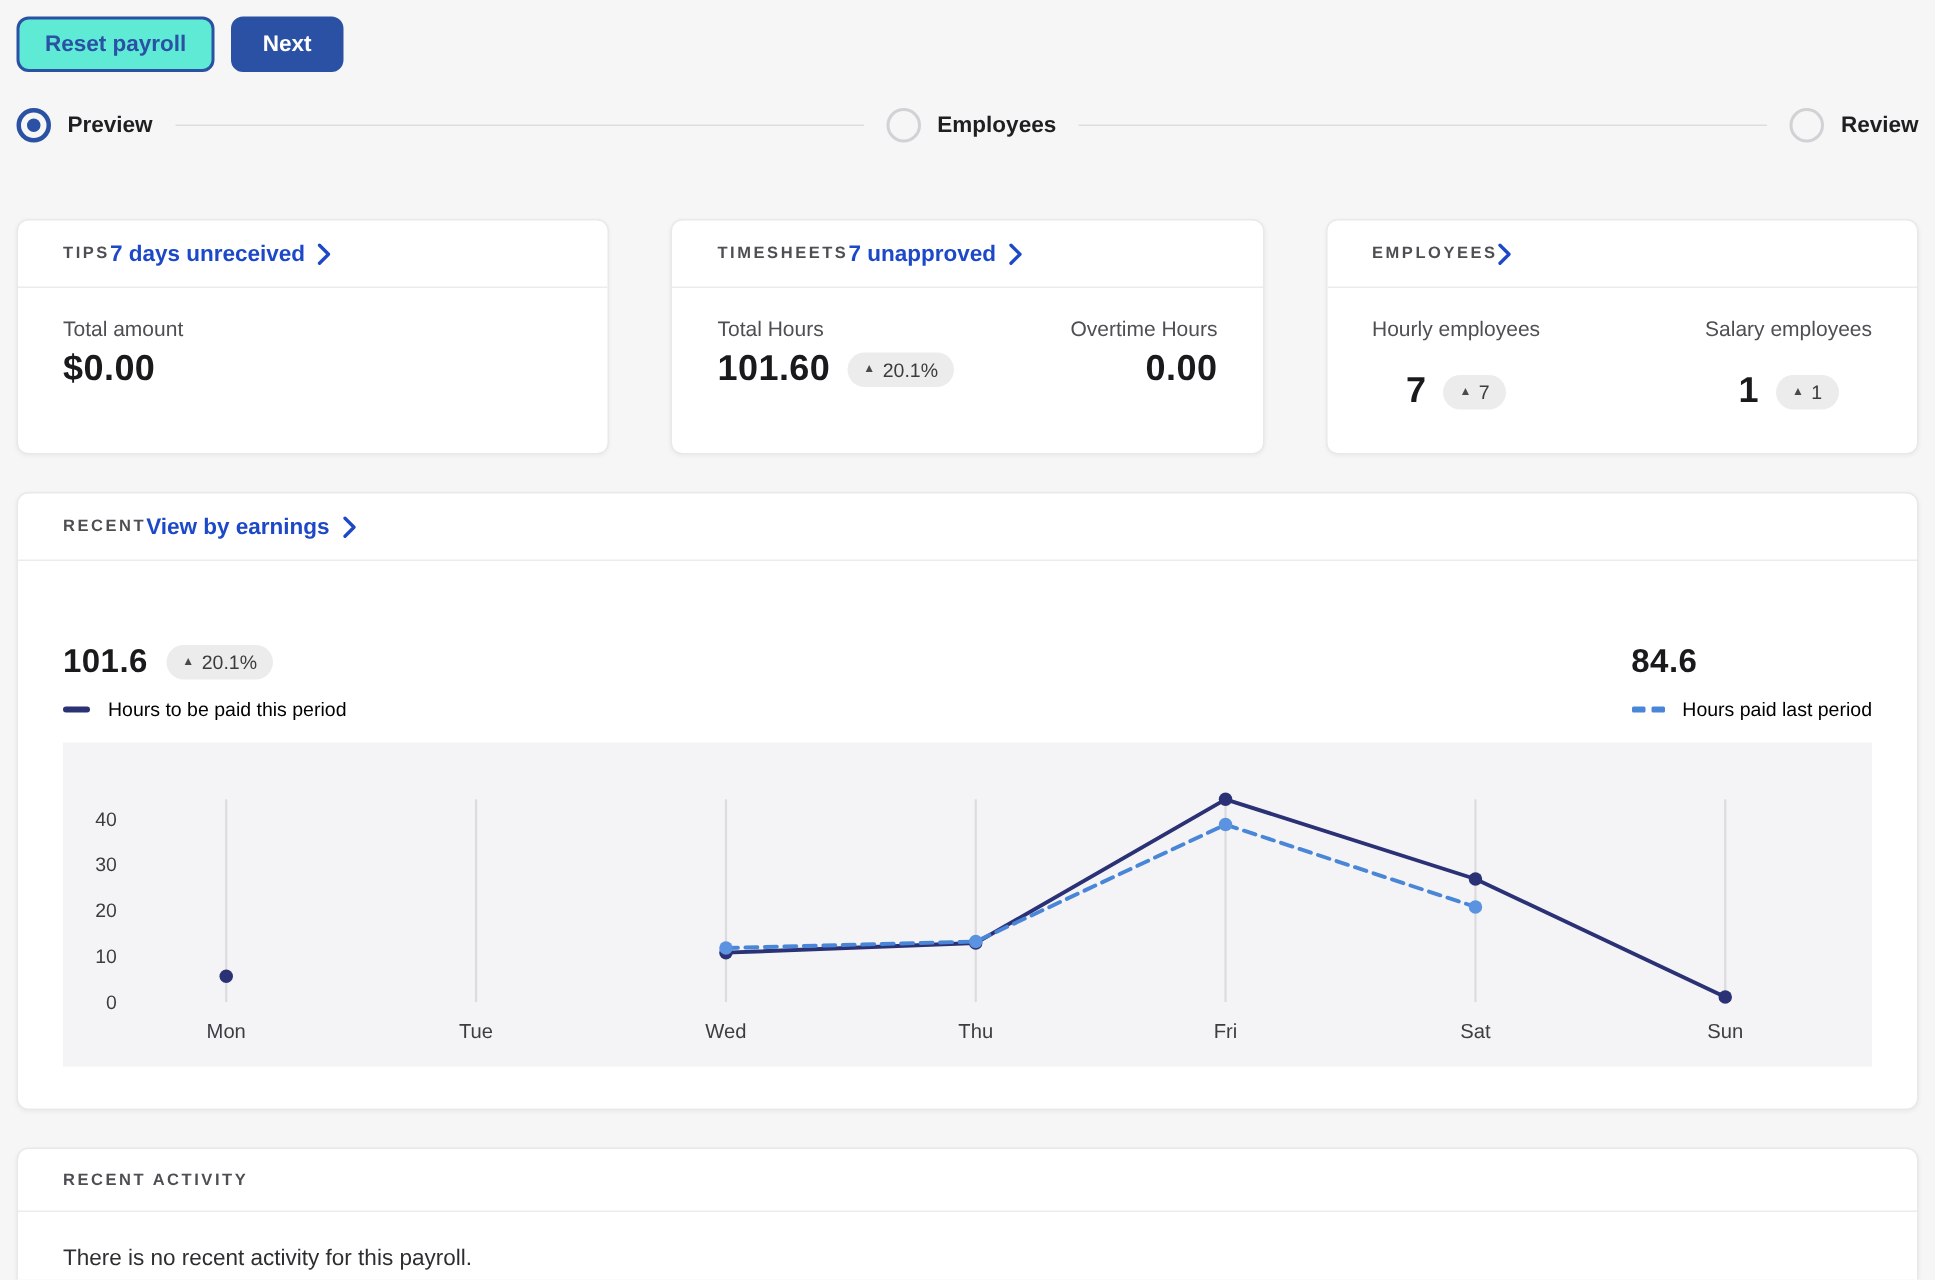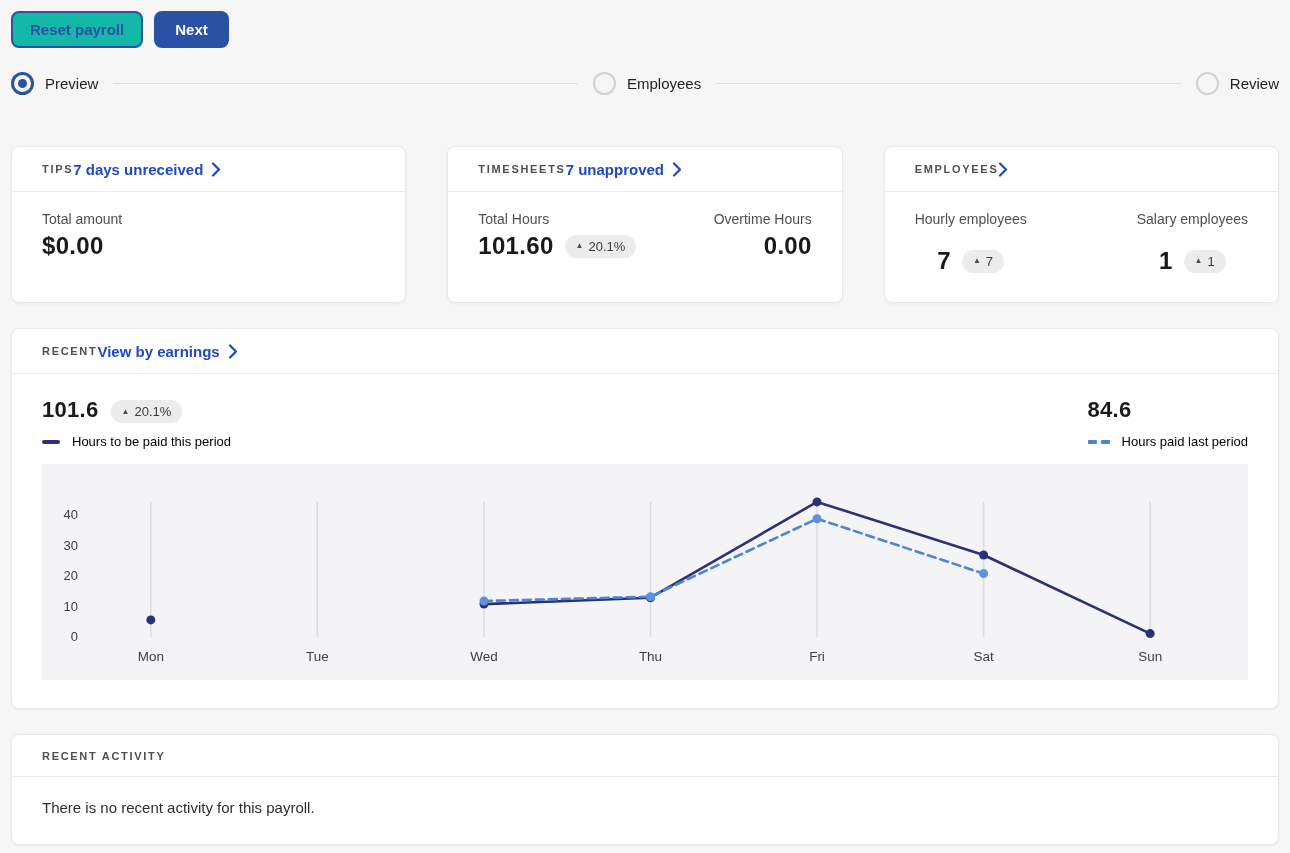--- a/index.html
+++ b/index.html
@@ -17,34 +17,34 @@
   .date-range { font-size: 13px; color: #4b4b50; margin-bottom: 5px; }
   .title-row { display: flex; align-items: center; gap: 13px; }
   .page-title { font-size: 21px; font-weight: 800; margin: 0; letter-spacing: .2px; color:#141416; }
   .due-badge {
     background: var(--due-bg); color: var(--due-text);
     font-size: 12px; font-weight: 700; letter-spacing: .9px;
     padding: 5px 11px; border-radius: 3px;
   }
   .topbar-actions { display: flex; gap: 11px; padding-top: 2px; }
   .btn { font-family: inherit; font-size: 15px; font-weight: 700; border-radius: 8px; padding: 8px 17px; cursor: pointer; }
-  .btn-outline { background: #14b8a6; color: var(--accent); border: 2px solid var(--accent); }
+  .btn-outline { background: #5eead4; color: var(--accent); border: 2px solid var(--accent); }
   .btn-primary { background: var(--accent); color: #fff; border: 2px solid var(--accent); padding: 8px 19px; }
 
   
   .stepper { display: flex; align-items: center; margin-top: 24px; }
   .step { display: flex; align-items: center; gap: 11px; }
   .step-circle {
     width: 23px; height: 23px; border-radius: 50%;
     border: 2px solid #d2d2d6; display: flex; align-items: center; justify-content: center;
     background: transparent; flex: none;
   }
   .step-circle.active { border: 3px solid var(--accent); }
   .step-dot { width: 9px; height: 9px; border-radius: 50%; background: var(--accent); }
-  .step-label { font-size: 15px; font-weight: 400; color: #1f1f22; white-space: nowrap; }
+  .step-label { font-size: 15px; font-weight: 700; color: #1f1f22; white-space: nowrap; }
   .step-line { flex: 1; height: 1px; background: #dddde0; margin: 0 15px; }
 
   
   .cards-row { display: grid; grid-template-columns: repeat(3, 1fr); gap: 41px; margin-top: 51px; }
   .card {
     background: #fff; border: 1px solid #e9e9eb; border-radius: 8px;
     box-shadow: 0 1px 3px rgba(0,0,0,.05);
   }
   .card-header {
     display: flex; justify-content: flex-start; align-items: center;
@@ -66,21 +66,21 @@
     background: var(--pill-bg); border-radius: 13px; padding: 4px 11px;
     font-size: 13px; color: #3c3c3f; display: inline-flex; align-items: center; gap: 5px;
   }
   .pill .tri { font-size: 8px; color: #4a4a4d; line-height: 1; }
   .emp-col { display: inline-flex; flex-direction: column; align-items: center; gap: 4px; }
   .emp-col .metric-label { margin-bottom: 16px; }
 
   
   .hours-card { margin-top: 25px; }
   .hours-top { display: flex; justify-content: space-between; align-items: flex-start; padding: 23px 30px 0; }
-  .hours-value-row { display: flex; align-items: flex-end; gap: 12px; }
+  .hours-value-row { display: flex; align-items: center; gap: 12px; margin-top: 31px; }
   .hours-value { font-size: 22px; font-weight: 800; color: #1a1a1c; letter-spacing: .3px; }
   .legend-row { display: flex; align-items: center; gap: 12px; margin-top: 11px; }
   .legend-swatch-solid { width: 18px; height: 4px; border-radius: 2px; background: var(--series-current); }
   .legend-swatch-dashed { display: inline-flex; gap: 4px; }
   .legend-swatch-dashed i { width: 9px; height: 4px; border-radius: 1px; background: var(--series-previous); }
   .legend-text { font-size: 13px; color: #000000; }
   .chart-wrap { margin: 15px 30px 28px; background: var(--chart-bg); }
   .chart-wrap svg { display: block; width: 100%; height: 216px; }
   .xtick { font-size: 13.5px; fill: #3d3d41; font-family: "Liberation Sans", sans-serif; }
   .ytick { font-size: 13px; fill: #3d3d41; font-family: "Liberation Sans", sans-serif; }

